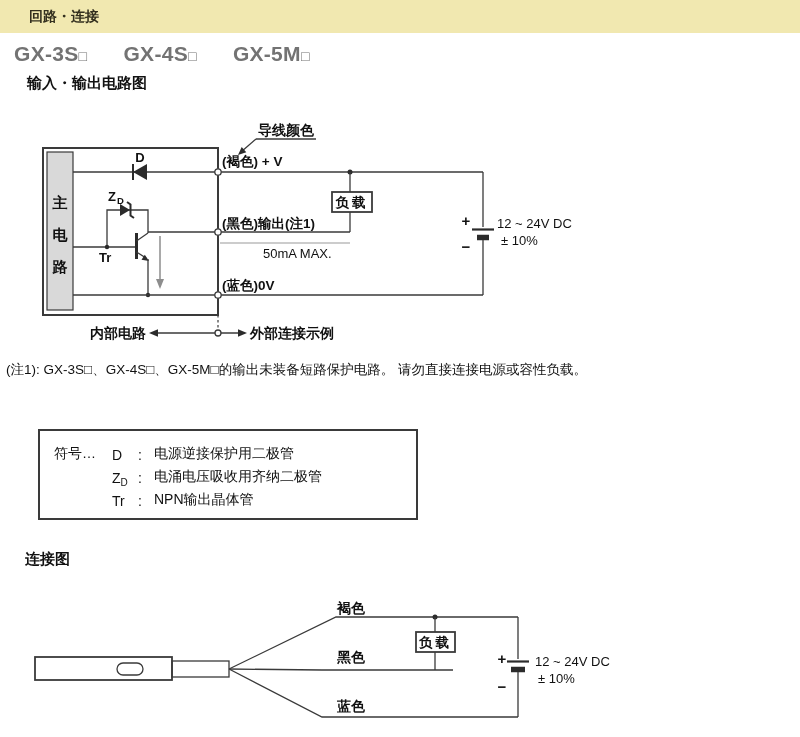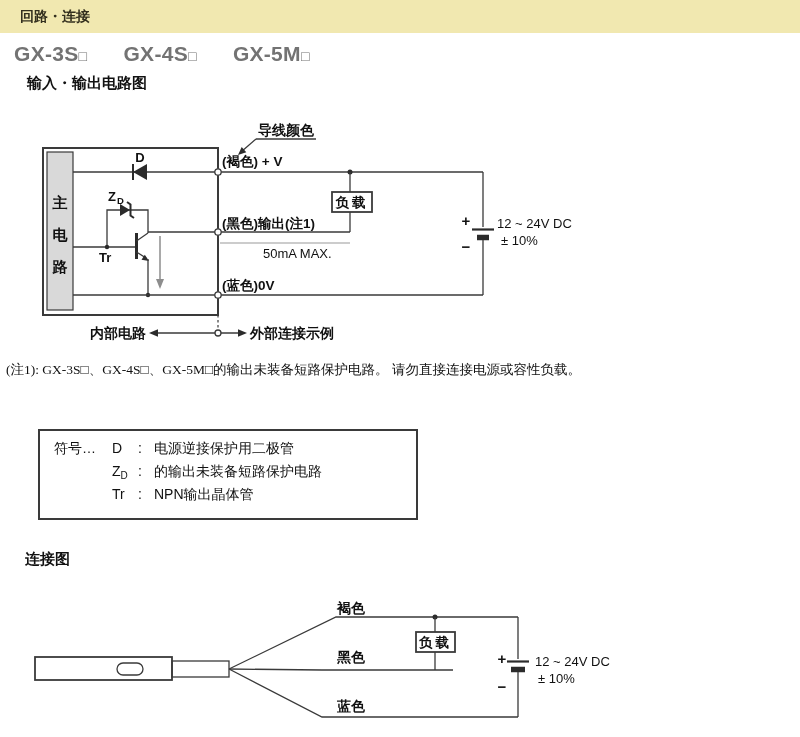--- a/index.html
+++ b/index.html
@@ -5,33 +5,33 @@
   * { margin:0; padding:0; box-sizing:border-box; }
   html,body { background:#fff; }
   .page {
     position:relative; width:800px; height:737px; background:#ffffff;
     font-family:"Liberation Sans","DejaVu Sans",sans-serif; color:#1a1a1a; overflow:hidden;
   }
   .band {
     position:absolute; left:0; top:0; width:800px; height:33px;
     background:#f1e8b0; display:flex; align-items:center;
   }
-  .band span { margin-left:20px; font-size:14px; font-weight:bold; color:#332f1e; }
+  .band span { margin-left:29px; font-size:14px; font-weight:bold; color:#332f1e; }
   .models { position:absolute; left:14px; top:42px; font-size:21px; font-weight:bold; color:#737373; letter-spacing:.3px; }
   .model { margin-right:30px; }
   .sq { font-size:14px; font-weight:bold; }
   .h2 { position:absolute; font-size:15px; font-weight:bold; color:#111; }
   .h2a { left:27px; top:74px;text-align:right; }
   .h2b { left:25px; top:550px;text-align:center; }
-  .note { position:absolute; left:6px; top:361px; width:788px; font-size:13.5px; color:#111;font-family:Liberation Serif, serif; }
+  .note { position:absolute; left:6px; top:361px; width:788px; font-size:13.5px; color:#111; }
   .legend {
     position:absolute; left:38px; top:429px; width:380px; height:91px;
     border:2px solid #3a3a3a; padding:9px 0 0 14px;
   }
-  .lrow { display:flex; height:23px; align-items:flex-start; font-size:14px; color:#111; }
+  .lrow { display:flex; height:23px; align-items:flex-end; font-size:14px; color:#111; }
   .lc1 { width:58px; }
   .lc2 { width:26px; }
   .lc3 { width:16px; }
   .lsub { font-size:10px; position:relative; top:3px; }
   svg { position:absolute; overflow:visible; }
   svg text { font-family:"Liberation Sans","DejaVu Sans",sans-serif; fill:#111; }
   .w  { stroke:#3a3a3a; stroke-width:1.3; fill:none; }
   .wb { stroke:#3a3a3a; stroke-width:2;   fill:none; }
   .wbx{ stroke:#3a3a3a; stroke-width:1.8; fill:none; }
   .gline { stroke:#9a9a9a; stroke-width:1.2; fill:none; }
@@ -168,21 +168,21 @@
     <div class="lrow">
       <span class="lc1">符号…</span>
       <span class="lc2"><span>D</span><span class="lsub"></span></span>
       <span class="lc3">:</span>
       <span class="lc4">电源逆接保护用二极管</span>
     </div>
     <div class="lrow">
       <span class="lc1"></span>
       <span class="lc2"><span>Z</span><span class="lsub">D</span></span>
       <span class="lc3">:</span>
-      <span class="lc4">的输出未装备短路保护电路</span>
+      <span class="lc4">电涌电压吸收用齐纳二极管</span>
     </div>
     <div class="lrow">
       <span class="lc1"></span>
       <span class="lc2"><span>Tr</span><span class="lsub"></span></span>
       <span class="lc3">:</span>
       <span class="lc4">NPN输出晶体管</span>
     </div>
   </div>
 
   <div class="h2 h2b">连接图</div>

